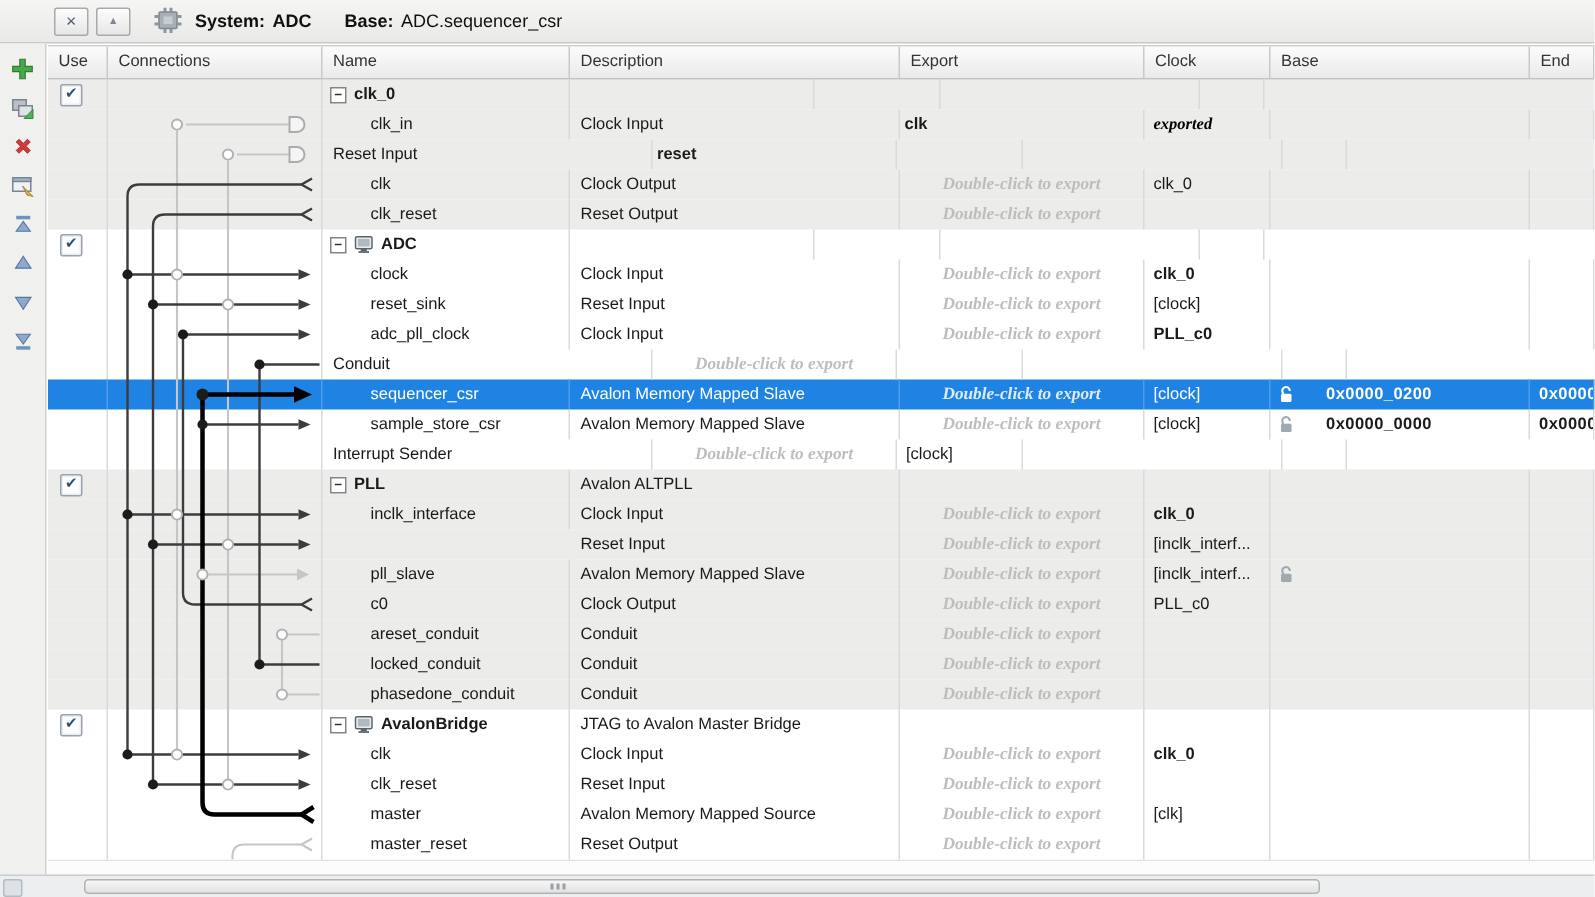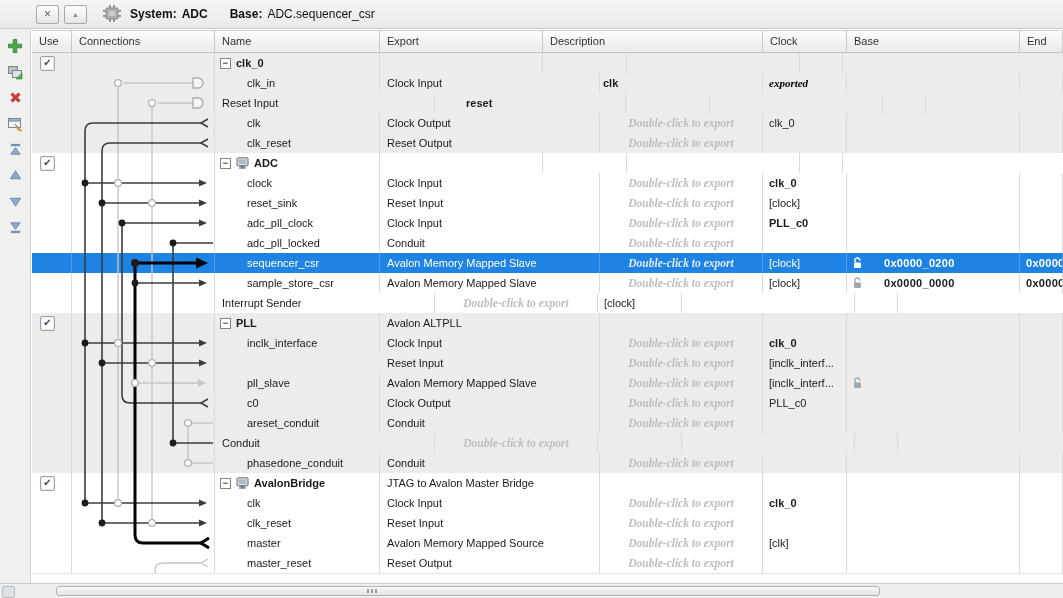--- a/index.html
+++ b/index.html
@@ -148,22 +148,22 @@
           <path d="M3,3 L13,3 L8,10 z" fill="#8fa8cc" stroke="#5577a5" stroke-width="0.8"></path>
           <rect x="3" y="11.5" width="10" height="2.5" fill="#6f93bf"></rect>
         </svg>
     </span>
   </div>
 
   <div class="thead">
       <div class="th" style="width: 40px;">Use</div>
       <div class="th" style="width: 143px;">Connections</div>
       <div class="th" style="width: 165px;">Name</div>
+      <div class="th" style="width: 220px;">Description</div>
       <div class="th" style="width: 163px;">Export</div>
-      <div class="th" style="width: 220px;">Description</div>
       <div class="th" style="width: 84px;">Clock</div>
       <div class="th" style="width: 173px;">Base</div>
       <div class="th" style="width: 43px;">End</div>
     </div>
 
   <div class="tbody">
       <div class="tr gray">
         <div class="td use" style="width: 40px;">
           <span class="cb">✔</span>
         </div>
@@ -186,21 +186,21 @@
         <div class="td desc" style="width: 220px;">Clock Input</div>
         <div class="td export" style="width: 163px;"><span class="export-name">clk</span></div>
         <div class="td clock" style="width: 84px;"><span class="exported">exported</span></div>
         <div class="td base" style="width: 173px;"></div>
         <div class="td end" style="width: 43px;"></div>
       </div>
       <div class="tr gray">
         <div class="td use" style="width: 40px;"></div>
         <div class="td" style="width: 143px;"></div>
         <div class="td desc" style="width: 220px;">Reset Input</div>
-        <div class="td export" style="width: 163px; margin-left: 28px;"><span class="export-name">reset</span></div>
+        <div class="td export" style="width: 163px;"><span class="export-name">reset</span></div>
         <div class="td clock" style="width: 84px;"></div>
         <div class="td base" style="width: 173px;"></div>
         <div class="td end" style="width: 43px;"></div>
       </div>
       <div class="tr gray">
         <div class="td use" style="width: 40px;"></div>
         <div class="td" style="width: 143px;"></div>
         <div class="td name port" style="width: 165px;">
           <span>clk</span>
         </div>
@@ -286,23 +286,20 @@
         <div class="td export" style="width: 163px;">
           <span class="hint">Double-click to export</span>
         </div>
         <div class="td clock" style="width: 84px;"><span class="clock-bold">PLL_c0</span></div>
         <div class="td base" style="width: 173px;"></div>
         <div class="td end" style="width: 43px;"></div>
       </div>
       <div class="tr">
         <div class="td use" style="width: 40px;"></div>
         <div class="td" style="width: 143px;"></div>
-        <div class="td name port" style="width: 165px;">
-          <span>adc_pll_locked</span>
-        </div>
         <div class="td desc" style="width: 220px;">Conduit</div>
         <div class="td export" style="width: 163px;">
           <span class="hint">Double-click to export</span>
         </div>
         <div class="td clock" style="width: 84px;"></div>
         <div class="td base" style="width: 173px;"></div>
         <div class="td end" style="width: 43px;"></div>
       </div>
       <div class="tr selected">
         <div class="td use" style="width: 40px;"></div>
@@ -447,20 +444,23 @@
         <div class="td export" style="width: 163px;">
           <span class="hint">Double-click to export</span>
         </div>
         <div class="td clock" style="width: 84px;"></div>
         <div class="td base" style="width: 173px;"></div>
         <div class="td end" style="width: 43px;"></div>
       </div>
       <div class="tr gray">
         <div class="td use" style="width: 40px;"></div>
         <div class="td" style="width: 143px;"></div>
+        <div class="td name port" style="width: 165px;">
+          <span>locked_conduit</span>
+        </div>
         <div class="td desc" style="width: 220px;">Conduit</div>
         <div class="td export" style="width: 163px;">
           <span class="hint">Double-click to export</span>
         </div>
         <div class="td clock" style="width: 84px;"></div>
         <div class="td base" style="width: 173px;"></div>
         <div class="td end" style="width: 43px;"></div>
       </div>
       <div class="tr gray">
         <div class="td use" style="width: 40px;"></div>

